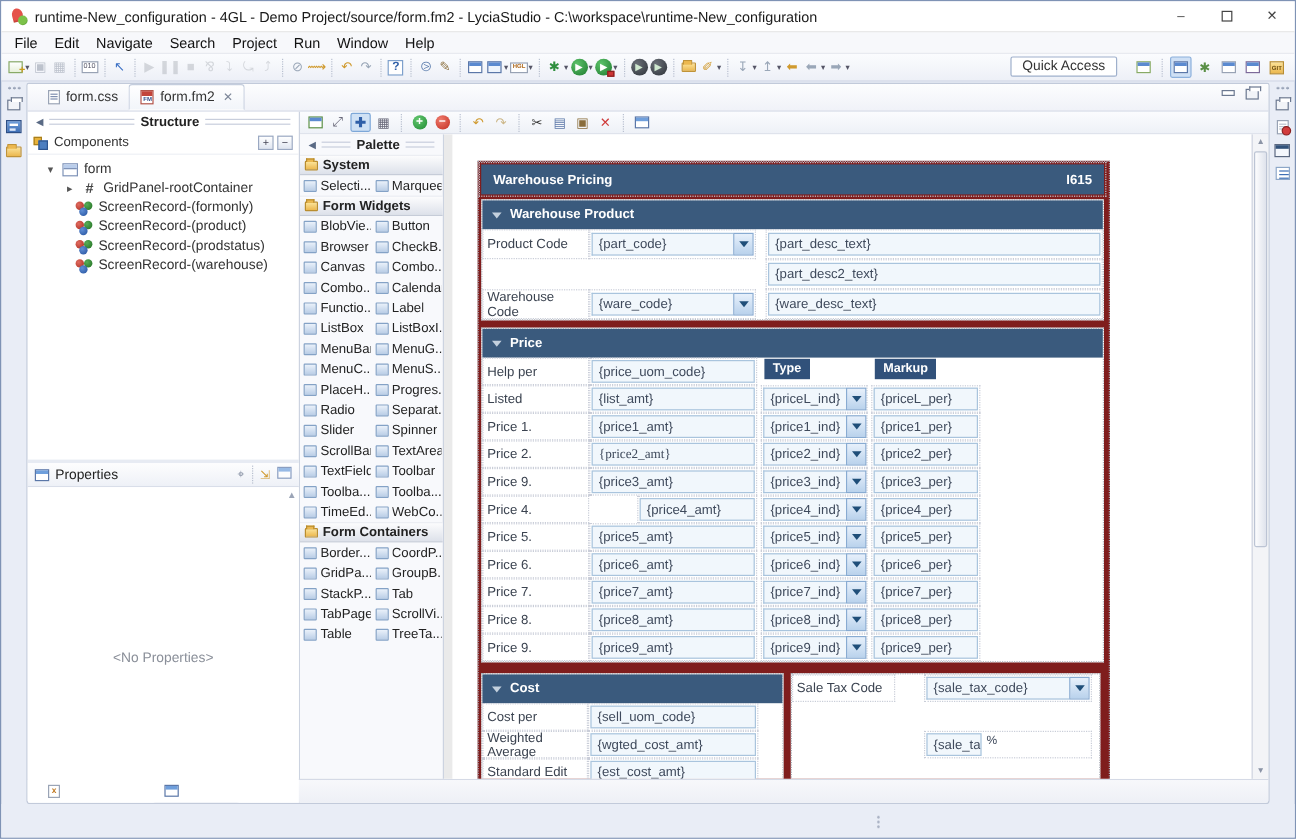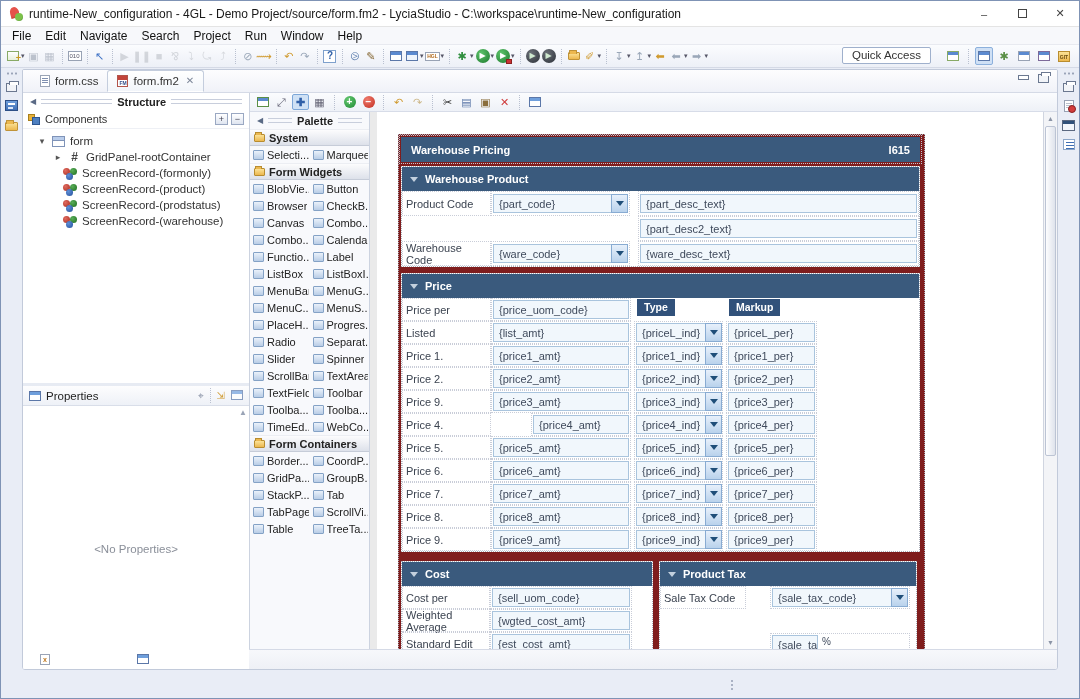--- a/index.html
+++ b/index.html
@@ -746,21 +746,21 @@
                       </div>
                   </div>
                 </div>
 
                 <div class="section">
                   <div class="sec-header">
                     <span class="sec-caret"></span>
                     <span>Price</span>
                   </div>
                   <div class="price-grid">
-                    <div class="gcell">Price per</div>
+                    <div class="gcell">Help per</div>
                     <div class="gcell" style="padding:1px;">
                         <span class="fld" style="flex:1;">{price_uom_code}</span>
                       </div>
                     <div class="gcell nolb"></div>
                     <div class="gcell nolb" style="align-items:flex-start; padding-top:1px;">
                         <span class="chip">Type</span>
                       </div>
                     <div class="gcell nolb"></div>
                     <div class="gcell nolb" style="align-items:flex-start; padding-top:1px;">
                         <span class="chip">Markup</span>
@@ -806,21 +806,21 @@
                         </div>
                         <div class="gcell nolb"></div>
                         <div class="gcell" style="padding:1px;">
                           <span class="fld" style="flex:1;">{price1_per}</span>
                         </div>
                         <div class="gcell nolb"></div>
                       </div>
 
                       <div class="price-grid">
                         <div class="gcell">Price 2.</div>
-                        <div class="gcell" style="padding:1px;">
+                        <div class="gcell" style="padding:1px;font-family:Liberation Serif, serif;">
                           <span class="fld" style="flex:1;">{price2_amt}</span>
                         </div>
                         <div class="gcell nolb"></div>
                         <div class="gcell" style="padding:1px;">
                           <span class="combo" style="flex:1;">
                             <span class="fld">{price2_ind}</span>
                             <span class="combo-btn">
                               <span class="combo-tri"></span>
                             </span>
                           </span>
@@ -1009,24 +1009,20 @@
                           <div class="gcell">Standard Edit</div>
                           <div class="gcell" style="padding:1px;">
                             <span class="fld" style="flex:1;">{est_cost_amt}</span>
                           </div>
                           <div class="gcell nolb"></div>
                         </div>
                       </div>
                   </div>
 
                   <div class="section tax-section" style="margin-bottom:0;">
-                    <div class="sec-header">
-                      <span class="sec-caret"></span>
-                      <span>Product Tax</span>
-                    </div>
                     <div class="tax-grid">
                       <div class="gcell">Sale Tax Code</div>
                       <div class="gcell" style="padding:1px;">
                           <span class="combo" style="flex:1;">
                             <span class="fld">{sale_tax_code}</span>
                             <span class="combo-btn">
                               <span class="combo-tri"></span>
                             </span>
                           </span>
                         </div>

